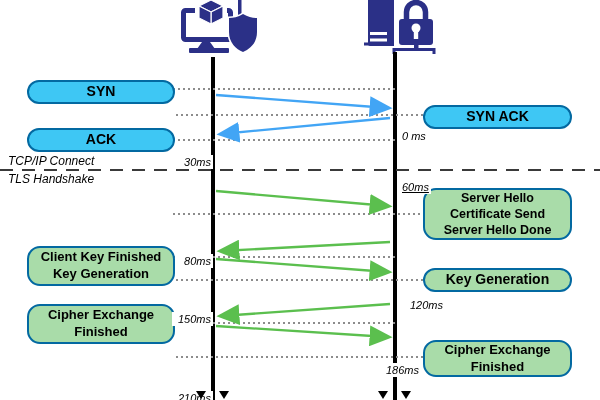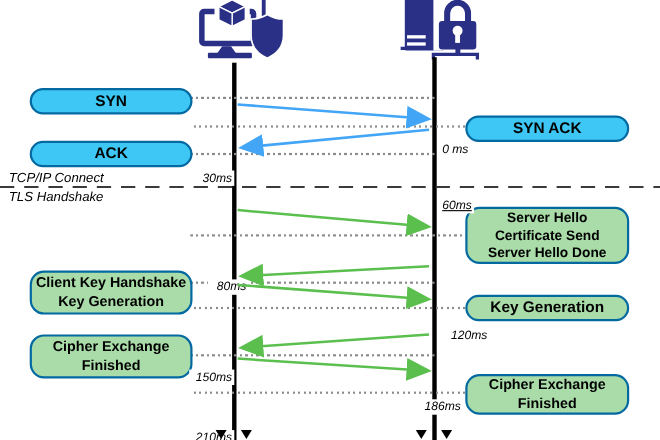--- a/index.html
+++ b/index.html
@@ -72,39 +72,39 @@
   <div class="dotline" style="top:114px; left:176px; width:247px;"></div>
   <div class="dotline" style="top:139px; left:173px; width:222px;"></div>
   <div class="dotline" style="top:213px; left:173px; width:250px;"></div>
   <div class="dotline" style="top:256px; left:173px; width:222px;"></div>
   <div class="dotline" style="top:279px; left:176px; width:247px;"></div>
   <div class="dotline" style="top:322px; left:173px; width:222px;"></div>
   <div class="dotline" style="top:356px; left:176px; width:247px;"></div>
 
   <div class="msg tcp one" style="left:27px; width:148px; top:80px;  height:24px;">SYN</div>
   <div class="msg tcp one" style="left:27px; width:148px; top:128px; height:24px;">ACK</div>
-  <div class="msg tls" style="left:27px; width:148px; top:246px; height:40px;">Client Key Handshake
+  <div class="msg tls" style="left:27px; width:148px; top:246px; height:40px;">Client Key Finished
 Key Generation</div>
   <div class="msg tls" style="left:27px; width:148px; top:304px; height:40px;">Cipher Exchange
 Finished</div>
 
   <div class="msg tcp one" style="left:423px; width:149px; top:105px; height:24px;">SYN ACK</div>
   <div class="msg tls" style="left:423px; width:149px; top:188px; height:52px; font-size:12.5px;">Server Hello
 Certificate Send
 Server Hello Done</div>
   <div class="msg tls one" style="left:423px; width:149px; top:268px; height:24px;">Key Generation</div>
   <div class="msg tls" style="left:423px; width:149px; top:340px; height:37px;">Cipher Exchange
 Finished</div>
 
   <div class="mslabel" style="left:400px; top:81px;">0 ms</div>
   <div class="mslabel left" style="left:176px; top:107px; width:33px;">30ms</div>
   <div class="mslabel" style="left:400px; top:132px;text-decoration:underline;">60ms</div>
-  <div class="mslabel left" style="left:189px; top:206px; width:33px;">80ms</div>
+  <div class="mslabel left" style="left:176px; top:206px; width:33px;">80ms</div>
   <div class="mslabel" style="left:408px; top:250px;">120ms</div>
-  <div class="mslabel left" style="left:172px; top:288px; width:37px;">150ms</div>
+  <div class="mslabel left" style="left:172px; top:264px; width:37px;">150ms</div>
   <div class="mslabel" style="left:384px; top:315px;">186ms</div>
   <div class="mslabel left" style="left:172px; top:343px; width:37px;">210ms</div>
 
   <div class="seclabel" style="top:172px;">TLS Handshake</div>
   <div class="seclabel" style="top:154px;">TCP/IP Connect</div>
 
   <svg id="overlay" width="600" height="400" viewBox="0 0 600 400">
     <defs>
       <marker id="mblue" markerWidth="10" markerHeight="9" refX="8" refY="4.5" orient="auto">
         <path d="M0,0 L10,4.5 L0,9 Z" fill="#42A5F5"></path>

